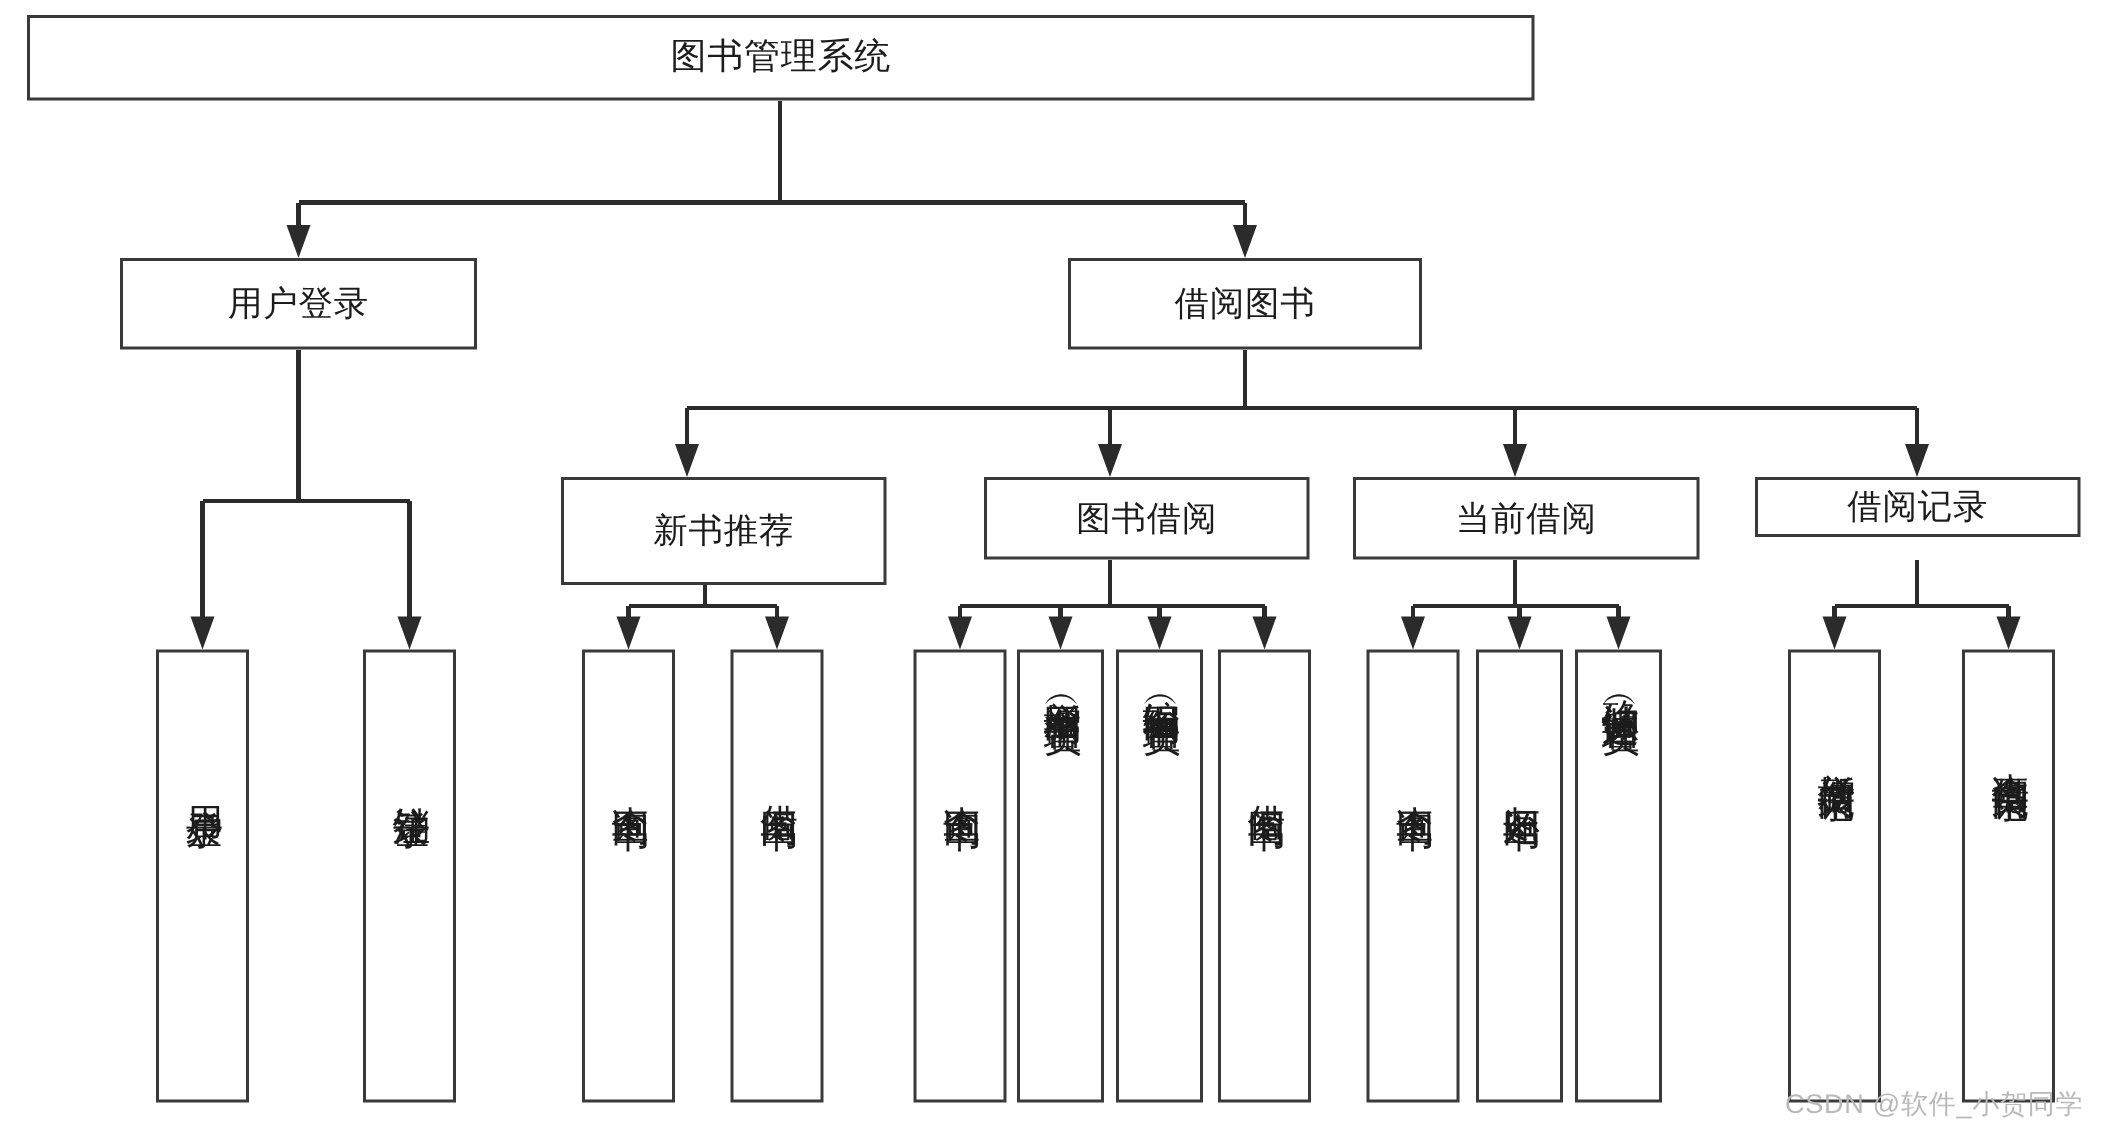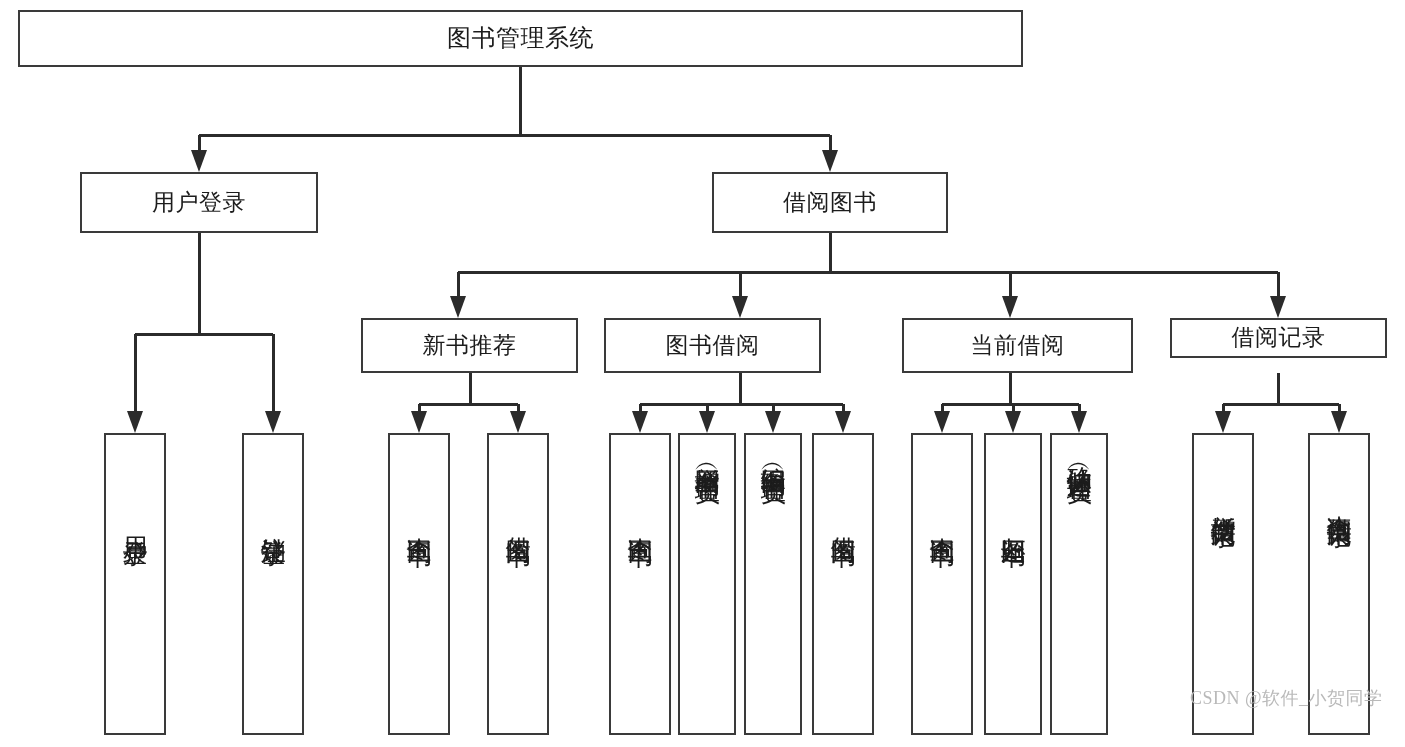--- a/index.html
+++ b/index.html
@@ -66,26 +66,26 @@
   }
   .node-vertical.midlow .node-label {
     margin-top: 56px;
   }
   .node-vertical.tall .node-label {
     margin-top: 8px;
   }
   .watermark {
     position: absolute;
     left: 1190px;
-    top: 686px;
+    top: 724px;
     font-size: 18px;
     color: #b9b9b9;
     white-space: nowrap;
     letter-spacing: 0.5px;
-    font-family: Liberation Serif, serif;
+    font-family: Liberation Sans, sans-serif;
   }
 </style>
 </head>
 <body>
 
 <div id="diagram-root">
 
   <svg id="diagram-svg" viewBox="0 0 1405 747" xmlns="http://www.w3.org/2000/svg">
     <g id="connectors">
         <line x1="520" y1="67" x2="520" y2="135" stroke="#2b2b2b" stroke-width="3" shape-rendering="crispEdges"></line>
@@ -146,24 +146,24 @@
   <div id="nodes-layer">
       <div class="node-box node-horizontal node-root" style="left: 18px; top: 10px; width: 1005px; height: 57px; border-color: rgb(58, 58, 58);">
         <span class="node-label" style="color: rgb(28, 28, 28);">图书管理系统</span>
       </div>
       <div class="node-box node-horizontal " style="left: 80px; top: 172px; width: 238px; height: 61px; border-color: rgb(58, 58, 58);">
         <span class="node-label" style="color: rgb(28, 28, 28);">用户登录</span>
       </div>
       <div class="node-box node-horizontal " style="left: 712px; top: 172px; width: 236px; height: 61px; border-color: rgb(58, 58, 58);">
         <span class="node-label" style="color: rgb(28, 28, 28);">借阅图书</span>
       </div>
-      <div class="node-box node-horizontal " style="left: 361px; top: 318px; width: 217px; height: 55px; border-color: rgb(58, 58, 58);">
+      <div class="node-box node-horizontal " style="left: 374px; top: 318px; width: 217px; height: 72px; border-color: rgb(58, 58, 58);">
         <span class="node-label" style="color: rgb(28, 28, 28);">新书推荐</span>
       </div>
-      <div class="node-box node-horizontal " style="left: 604px; top: 318px; width: 217px; height: 55px; border-color: rgb(58, 58, 58);">
+      <div class="node-box node-horizontal " style="left: 656px; top: 318px; width: 217px; height: 55px; border-color: rgb(58, 58, 58);">
         <span class="node-label" style="color: rgb(28, 28, 28);">图书借阅</span>
       </div>
       <div class="node-box node-horizontal " style="left: 902px; top: 318px; width: 231px; height: 55px; border-color: rgb(58, 58, 58);">
         <span class="node-label" style="color: rgb(28, 28, 28);">当前借阅</span>
       </div>
       <div class="node-box node-horizontal " style="left: 1170px; top: 318px; width: 217px; height: 40px; border-color: rgb(58, 58, 58);">
         <span class="node-label" style="color: rgb(28, 28, 28);">借阅记录</span>
       </div>
       <div class="node-box node-vertical mid" style="left: 104px; top: 433px; width: 62px; height: 302px; border-color: rgb(58, 58, 58);">
         <span class="node-label" style="color: rgb(28, 28, 28);">用户登录</span>

